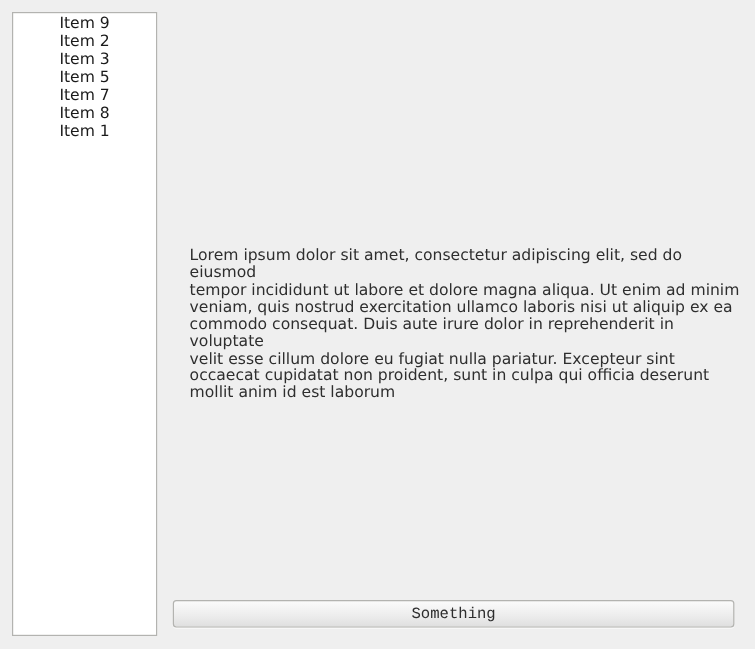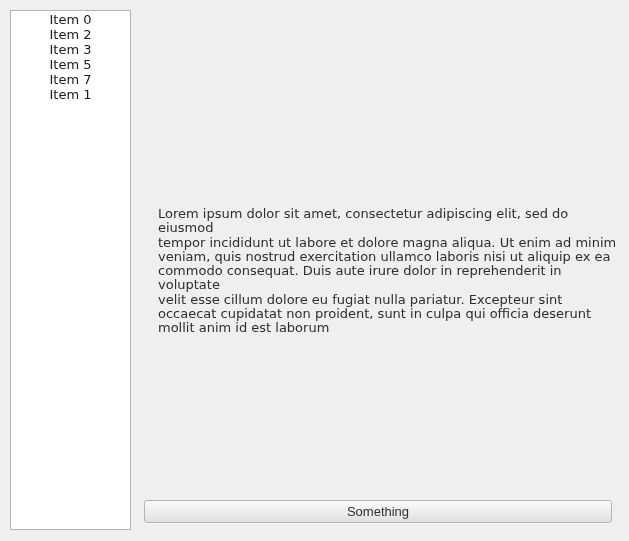--- a/index.html
+++ b/index.html
@@ -49,41 +49,42 @@
     white-space: pre-line;
     margin-left: 13px;
   }
   .something-button {
     position: absolute;
     left: 144px; top: 500px;
     width: 468px; height: 23px;
     display: flex;
     align-items: center;
     justify-content: center;
-    font-family: Liberation Sans, sans-serif;
+    font-family: Liberation Mono, monospace;
     font-size: 13px;
     color: var(--text);
     background: linear-gradient(to bottom, var(--button-top), var(--button-mid) 60%, var(--button-bottom));
     border: 1px solid var(--border);
     border-radius: 3px;
     box-shadow: 0 1px 0 rgba(255,255,255,0.65);
     cursor: default;
   }
 </style>
 </head>
 <body>
 
 <div class="window">
 
   <div class="listbox">
-    <div class="list-item">Item 0</div>
+    <div class="list-item">Item 9</div>
     <div class="list-item">Item 2</div>
     <div class="list-item">Item 3</div>
     <div class="list-item">Item 5</div>
     <div class="list-item">Item 7</div>
+    <div class="list-item">Item 8</div>
     <div class="list-item">Item 1</div>
   </div>
 
   <div class="lorem-text">Lorem ipsum dolor sit amet, consectetur adipiscing elit, sed do eiusmod
 tempor incididunt ut labore et dolore magna aliqua. Ut enim ad minim
 veniam, quis nostrud exercitation ullamco laboris nisi ut aliquip ex ea
 commodo consequat. Duis aute irure dolor in reprehenderit in voluptate
 velit esse cillum dolore eu fugiat nulla pariatur. Excepteur sint
 occaecat cupidatat non proident, sunt in culpa qui officia deserunt
 mollit anim id est laborum</div>

